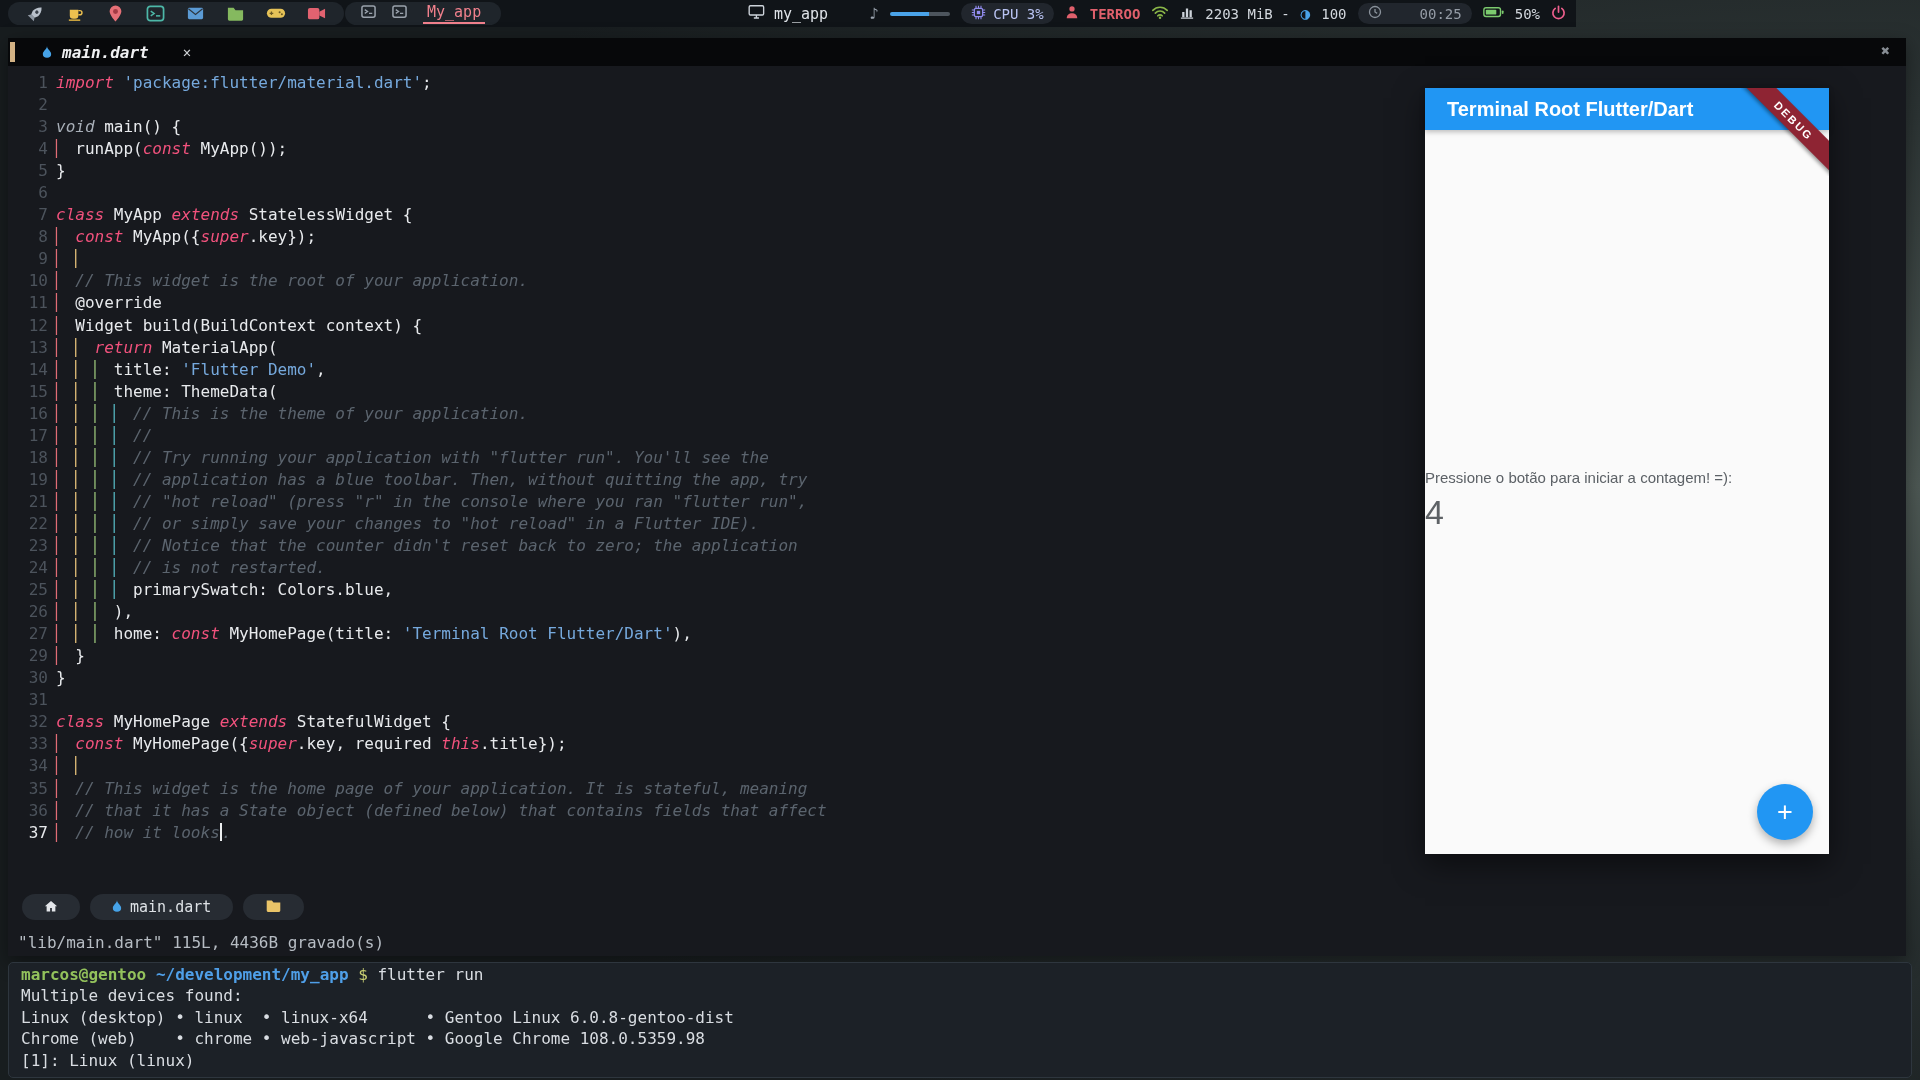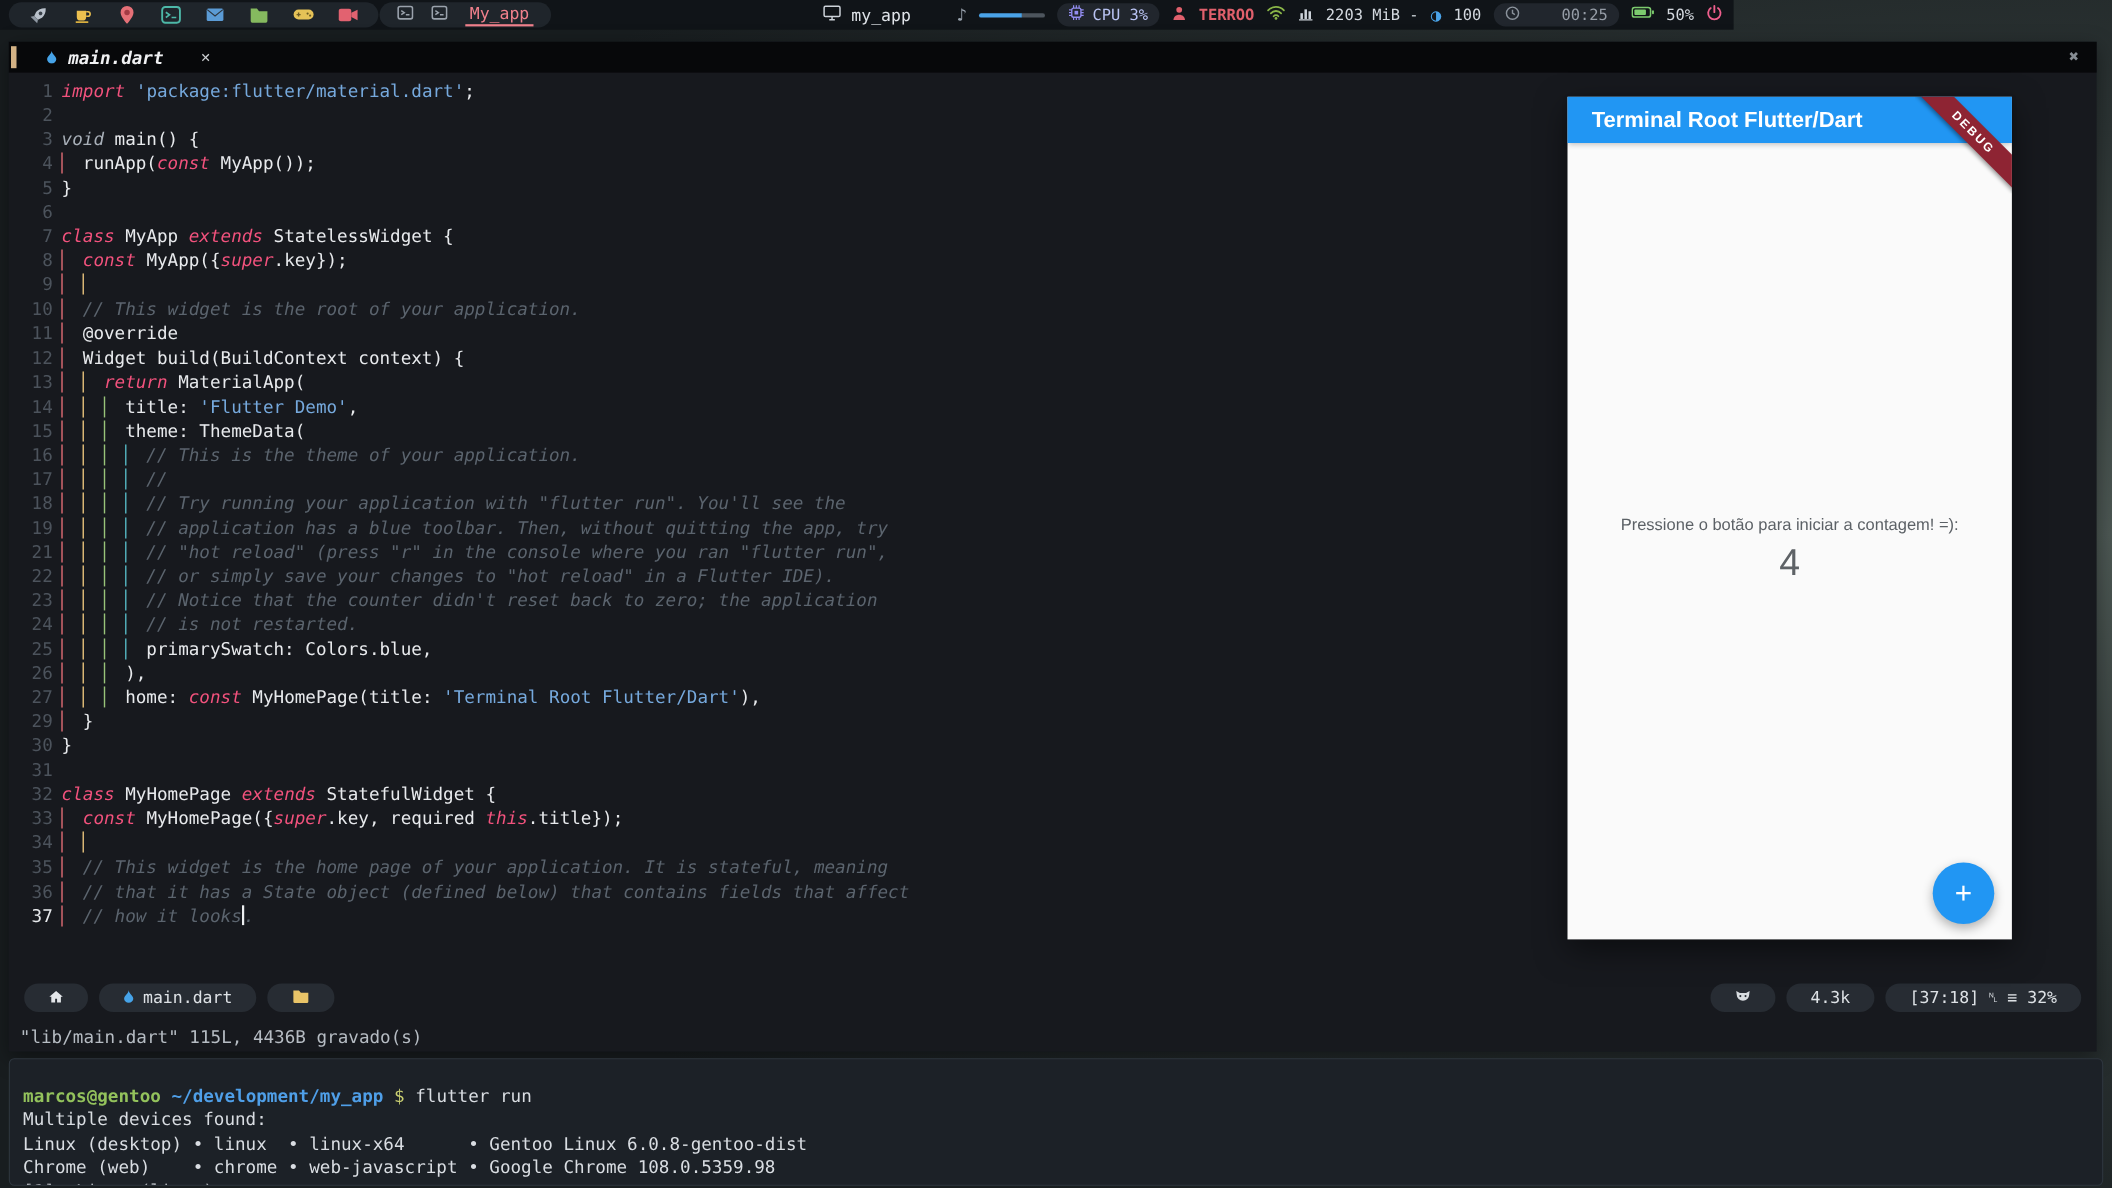--- a/index.html
+++ b/index.html
@@ -69,31 +69,31 @@
   .appbar{position:absolute;left:0;top:0;right:0;height:42px;background:#2196f3;
     display:flex;align-items:center;padding-left:22px;box-sizing:border-box;
     box-shadow:0 2px 5px rgba(0,0,0,.25);}
   .appbar span{color:#fff;font-size:20px;font-weight:bold;}
   .banner-wrap{position:absolute;top:0;right:0;width:88px;height:88px;overflow:hidden;z-index:5;}
   .banner{position:absolute;top:22px;right:-40px;width:150px;height:21px;background:#8e2433;
     transform:rotate(45deg);display:flex;align-items:center;justify-content:center;
     box-shadow:0 2px 4px rgba(0,0,0,.4);}
   .banner span{color:#fff;font-size:11px;font-weight:bold;letter-spacing:2px;}
   .appbody{position:absolute;left:0;top:58px;right:0;bottom:0;display:flex;flex-direction:column;
-    align-items:center;justify-content:center;gap:7px;}
+    align-items:flex-start;justify-content:center;gap:7px;}
   .msg{color:#5c6166;font-size:15px;}
   .counter{color:#5e6266;font-size:34px;}
   .fab{position:absolute;right:16px;bottom:14px;width:56px;height:56px;border-radius:50%;
     background:#2196f3;border:none;color:#fff;font-size:27px;font-weight:300;line-height:56px;
     text-align:center;padding:0;box-shadow:0 4px 10px rgba(0,0,0,.3);cursor:pointer;}
 
   
   .term{position:absolute;left:8px;top:962px;width:1904px;height:116px;background:#1c2127;
     border:1px solid #2e363e;border-radius:5px;box-sizing:border-box;overflow:hidden;
-    padding:23px 12px;}
+    padding:1px 12px;}
   .tl{height:21.4px;line-height:21.4px;font-size:16px;white-space:pre;}
   .tw{color:#d9dde2;}
   .tg{color:#93c25c;font-weight:bold;}
   .tb{color:#4f9fe8;font-weight:bold;}
   .ty{color:#c9cf72;}
 </style>
 </head>
 <body>
 
 <div class="screen">
@@ -290,37 +290,20 @@
                 <path d="M6 0C6 4 1 6 1 9.5A5 4.5 0 0 0 11 9.5C11 6 6 4 6 0z" fill="#46a3e8"></path>
               </svg></span>
           <span>main.dart</span>
         </span>
         <span class="spill">
             <span><svg viewBox="0 0 20 20" width="17">
                 <path d="M2 4h6l2 2.5h8V16a1.5 1.5 0 0 1-1.5 1.5h-13A1.5 1.5 0 0 1 2 16z" fill="#e9c468"></path>
               </svg></span>
           </span>
       </div>
-      <div class="sl-right">
-        <span class="spill">
-            <span><svg viewBox="0 0 16 14" width="15">
-                <path d="M2 6l-.5-4L5 4h6l3.5-2L14 6a6 5.5 0 0 1-12 0z" fill="#d8dce0"></path>
-                <circle cx="5.5" cy="7" r="1" fill="#272c33"></circle>
-                <circle cx="10.5" cy="7" r="1" fill="#272c33"></circle>
-              </svg></span>
-          </span>
-        <span class="spill">
-            <span>4.3k</span>
-          </span>
-        <span class="spill">
-          <span>[37:18]</span>
-          <span class="nl-sym">␤</span>
-          <span>≡ 32%</span>
-        </span>
-      </div>
     </div>
 
     <div class="cmdline">"lib/main.dart" 115L, 4436B gravado(s)</div>
   </section>
 
   <section class="appwin">
     <div class="appbar">
       <span>Terminal Root Flutter/Dart</span>
     </div>
     <div class="banner-wrap">

